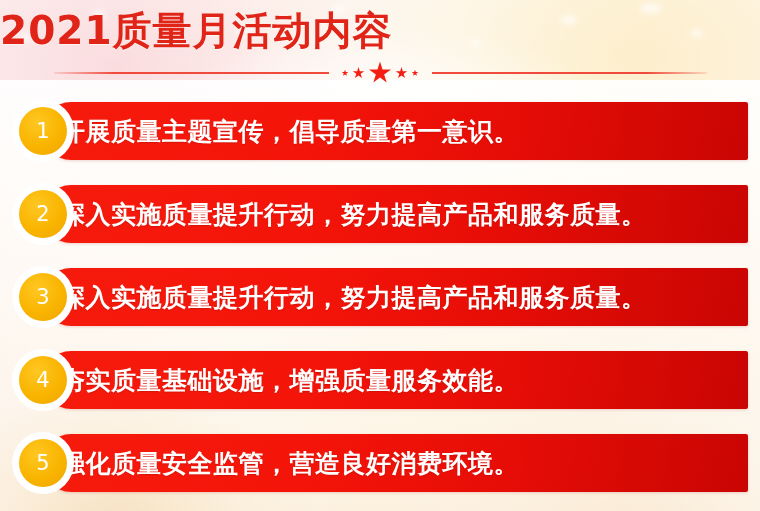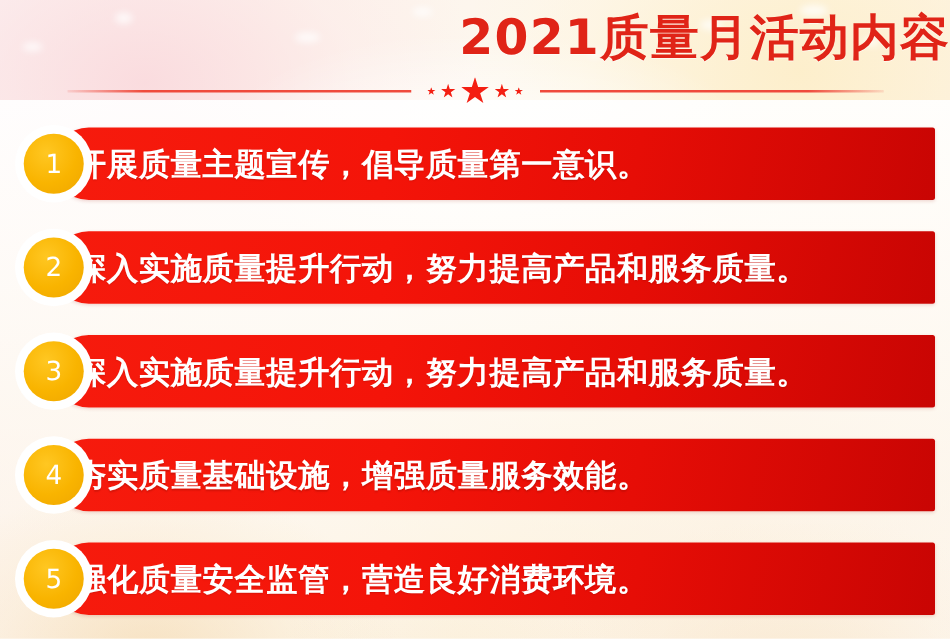--- a/index.html
+++ b/index.html
@@ -127,21 +127,21 @@
     left: 0;
     right: 0;
     top: 0;
     height: 92px;
   }
   .title {
     position: absolute;
     left: 0;
     right: 0;
     top: 8px;
-    text-align: right;
+    text-align: left;
     font-size: 39px;
     line-height: 46px;
     font-weight: bold;
     letter-spacing: 1px;
     color: #e02417;
     text-shadow: 0 1px 0 rgba(255,255,255,0.55);
     white-space: nowrap;
   }
 
   .divider {

